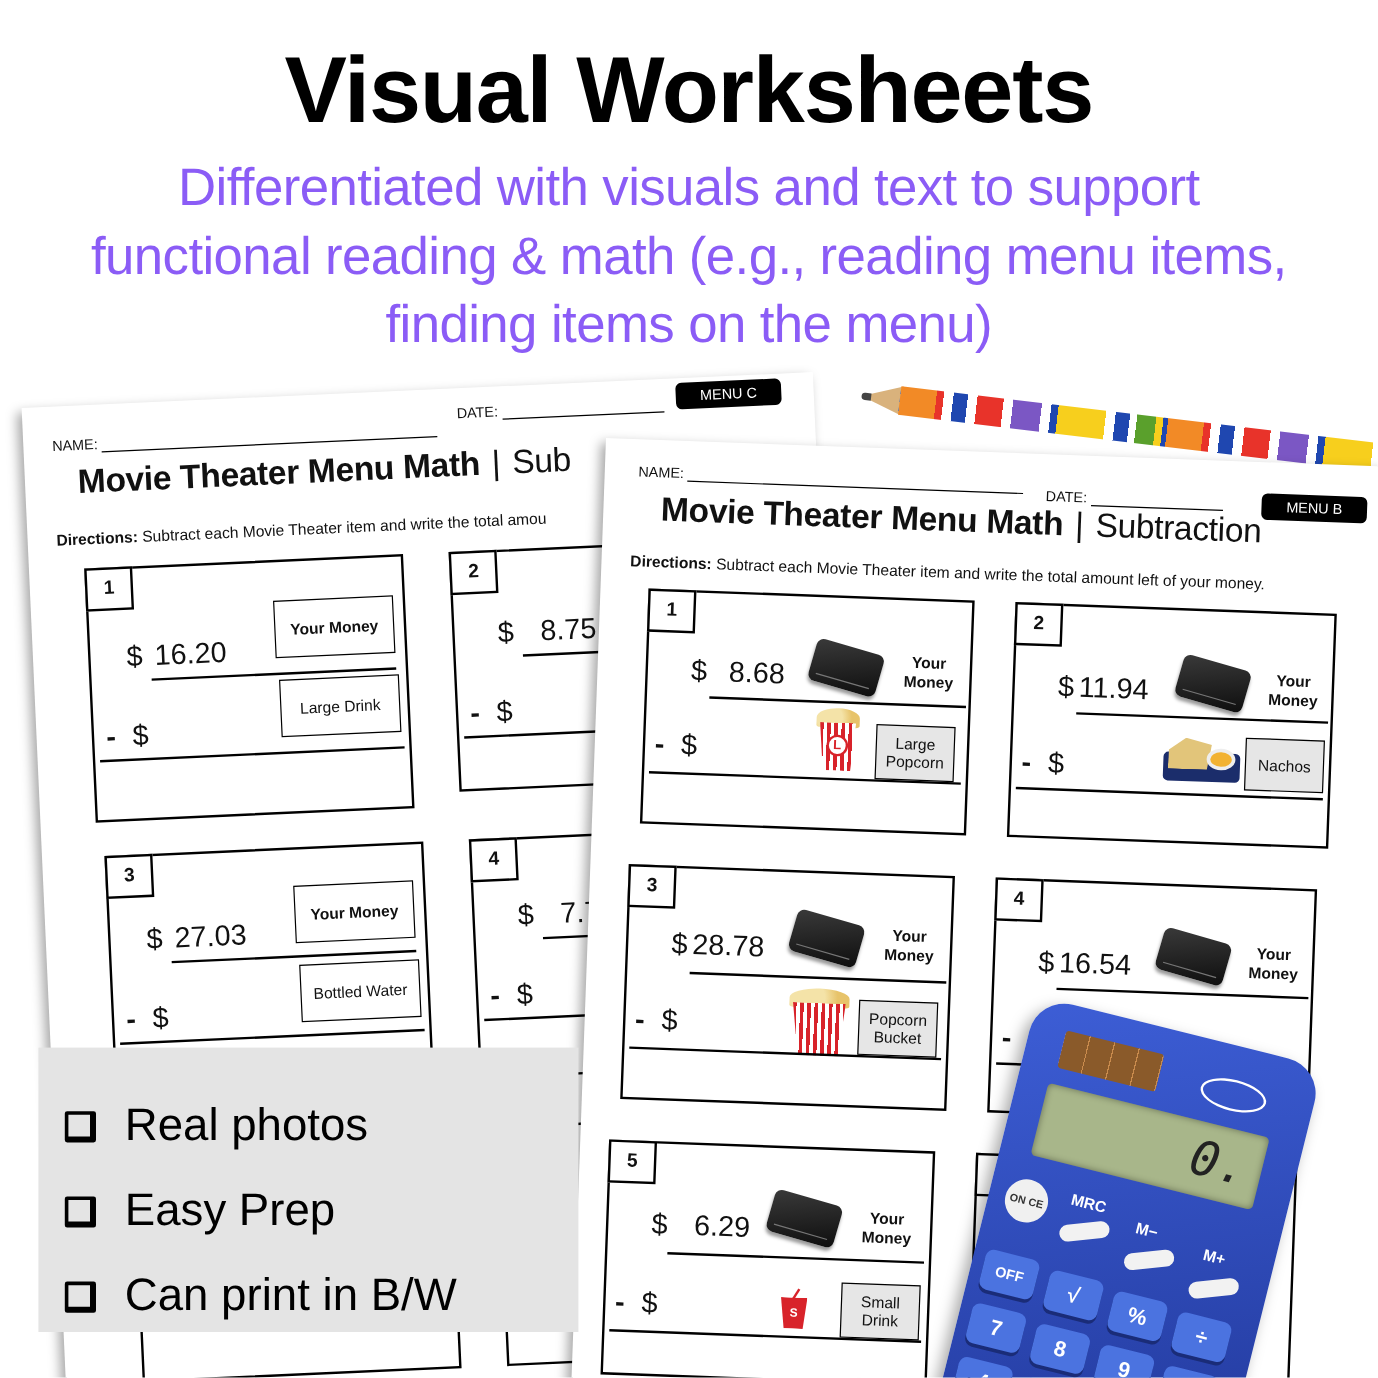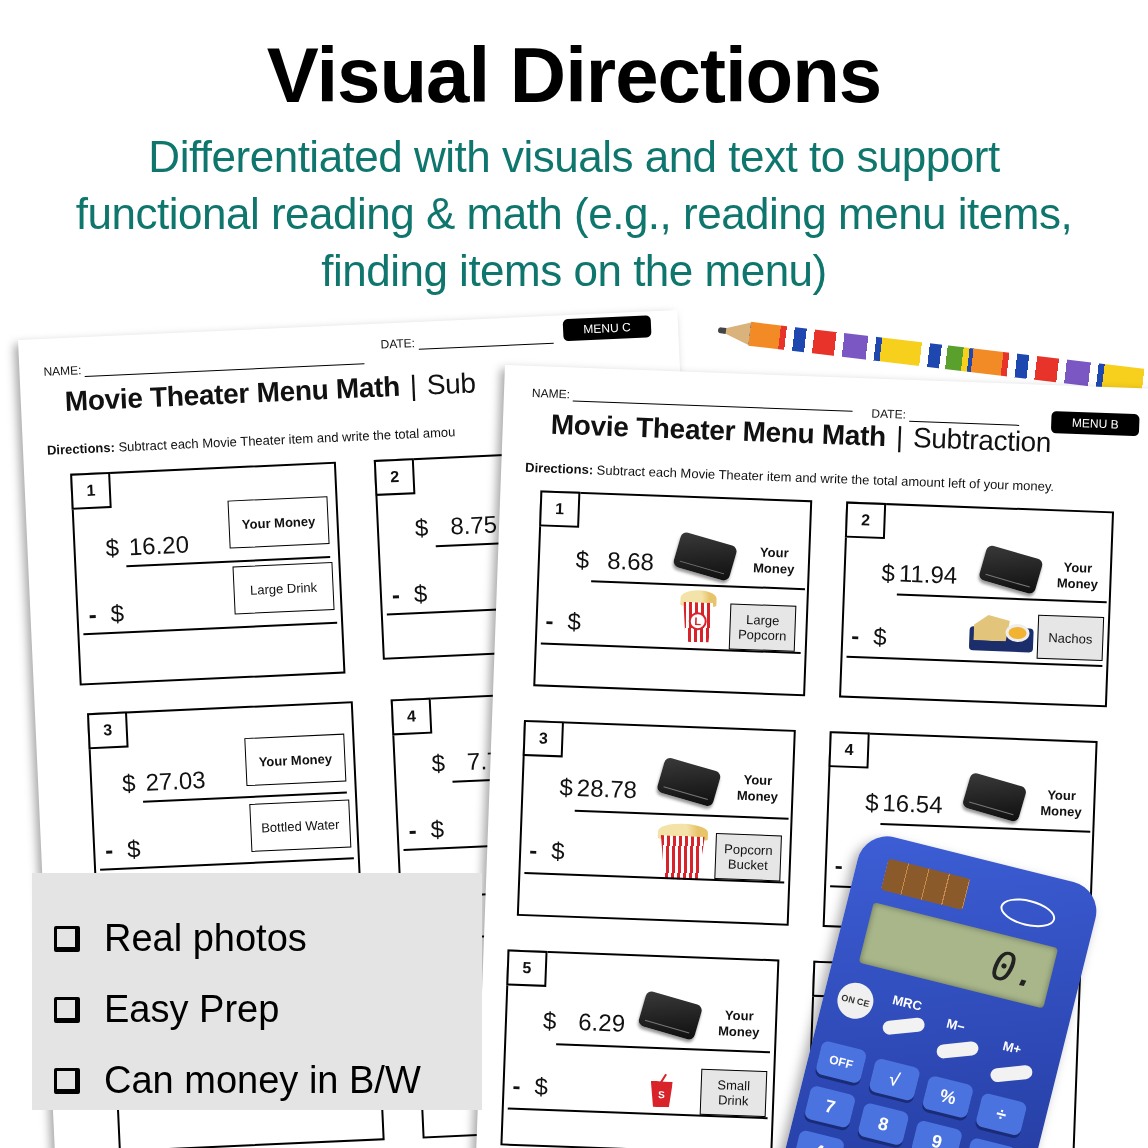--- a/index.html
+++ b/index.html
@@ -2,21 +2,21 @@
 <html><head>
 <meta charset="utf-8">
 <style>
   * { box-sizing: border-box; margin: 0; padding: 0; }
   html, body { width: 1148px; height: 1148px; overflow: hidden; background: #ffffff; }
   body { position: relative; font-family: "Liberation Sans", "DejaVu Sans", sans-serif; color: #111; }
 
   .hero-title { position: absolute; left: 0; top: 30px; width: 1148px; text-align: center;
     font-size: 78px; font-weight: bold; letter-spacing: -1px; color: #000; }
   .hero-sub { position: absolute; left: 60px; top: 128px; width: 1028px; text-align: center;
-    font-size: 44px; line-height: 57px; color: #0f766e; letter-spacing: -0.5px; }
+    font-size: 44px; line-height: 57px; color: #8b5cf6; letter-spacing: -0.5px; }
 
   
   .pencil { position: absolute; left: 718px; top: 318px; width: 460px; height: 24px;
     transform: rotate(6.8deg); transform-origin: left center; }
   .pencil .tip { position: absolute; left: 0; top: 0; width: 0; height: 0;
     border-top: 12px solid transparent; border-bottom: 12px solid transparent;
     border-right: 34px solid #d9b27c; }
   .pencil .lead { position: absolute; left: 0; top: 9px; width: 8px; height: 6px; background: #444; border-radius: 3px 0 0 3px; }
   .pencil .body { position: absolute; left: 32px; top: 0; right: 0; height: 24px;
     background: repeating-linear-gradient(90deg,
@@ -88,21 +88,21 @@
     display: flex; align-items: center; justify-content: center; text-align: center; line-height: 9px; }
   .calc .mlabel { position: absolute; color: #fff; font-size: 13px; font-weight: bold; }
   .calc .mkey { position: absolute; width: 42px; height: 14px; background: #f2f2f2; border-radius: 8px; transform: rotate(-20deg); }
   .calc .key { position: absolute; width: 46px; height: 34px; background: #4b73e0; border-radius: 7px; color: #fff; font-size: 18px; font-weight: bold;
     display: flex; align-items: center; justify-content: center; box-shadow: 0 3px 0 #1a2c78; }
   .calc .key.small { font-size: 12px; }
 </style>
 </head>
 <body>
 
-<div class="hero-title">Visual Directions</div>
+<div class="hero-title">Visual Worksheets</div>
 <div class="hero-sub">Differentiated with visuals and text to support functional reading &amp; math (e.g., reading menu items, finding items on the menu)</div>
 
 <div class="pencil">
   <div class="tip"></div>
   <div class="lead"></div>
   <div class="body"></div>
 </div>
 
 <div class="sheet sheet-c">
   <div class="hdr" style="left:24px; top:26px;">
@@ -297,21 +297,21 @@
   <div class="feature">
     <span class="cb"></span>
     <span>Real photos</span>
   </div>
   <div class="feature">
     <span class="cb"></span>
     <span>Easy Prep</span>
   </div>
   <div class="feature">
     <span class="cb"></span>
-    <span>Can money in B/W</span>
+    <span>Can print in B/W</span>
   </div>
 </div>
 
 <div class="calc">
   <div class="solar"></div>
   <div class="logo"></div>
   <div class="screen">0.</div>
   <div class="on">ON CE</div>
   <div class="mlabel" style="left:68px; top:150px;">MRC</div>
   <div class="mlabel" style="left:126px; top:160px;">M−</div>

